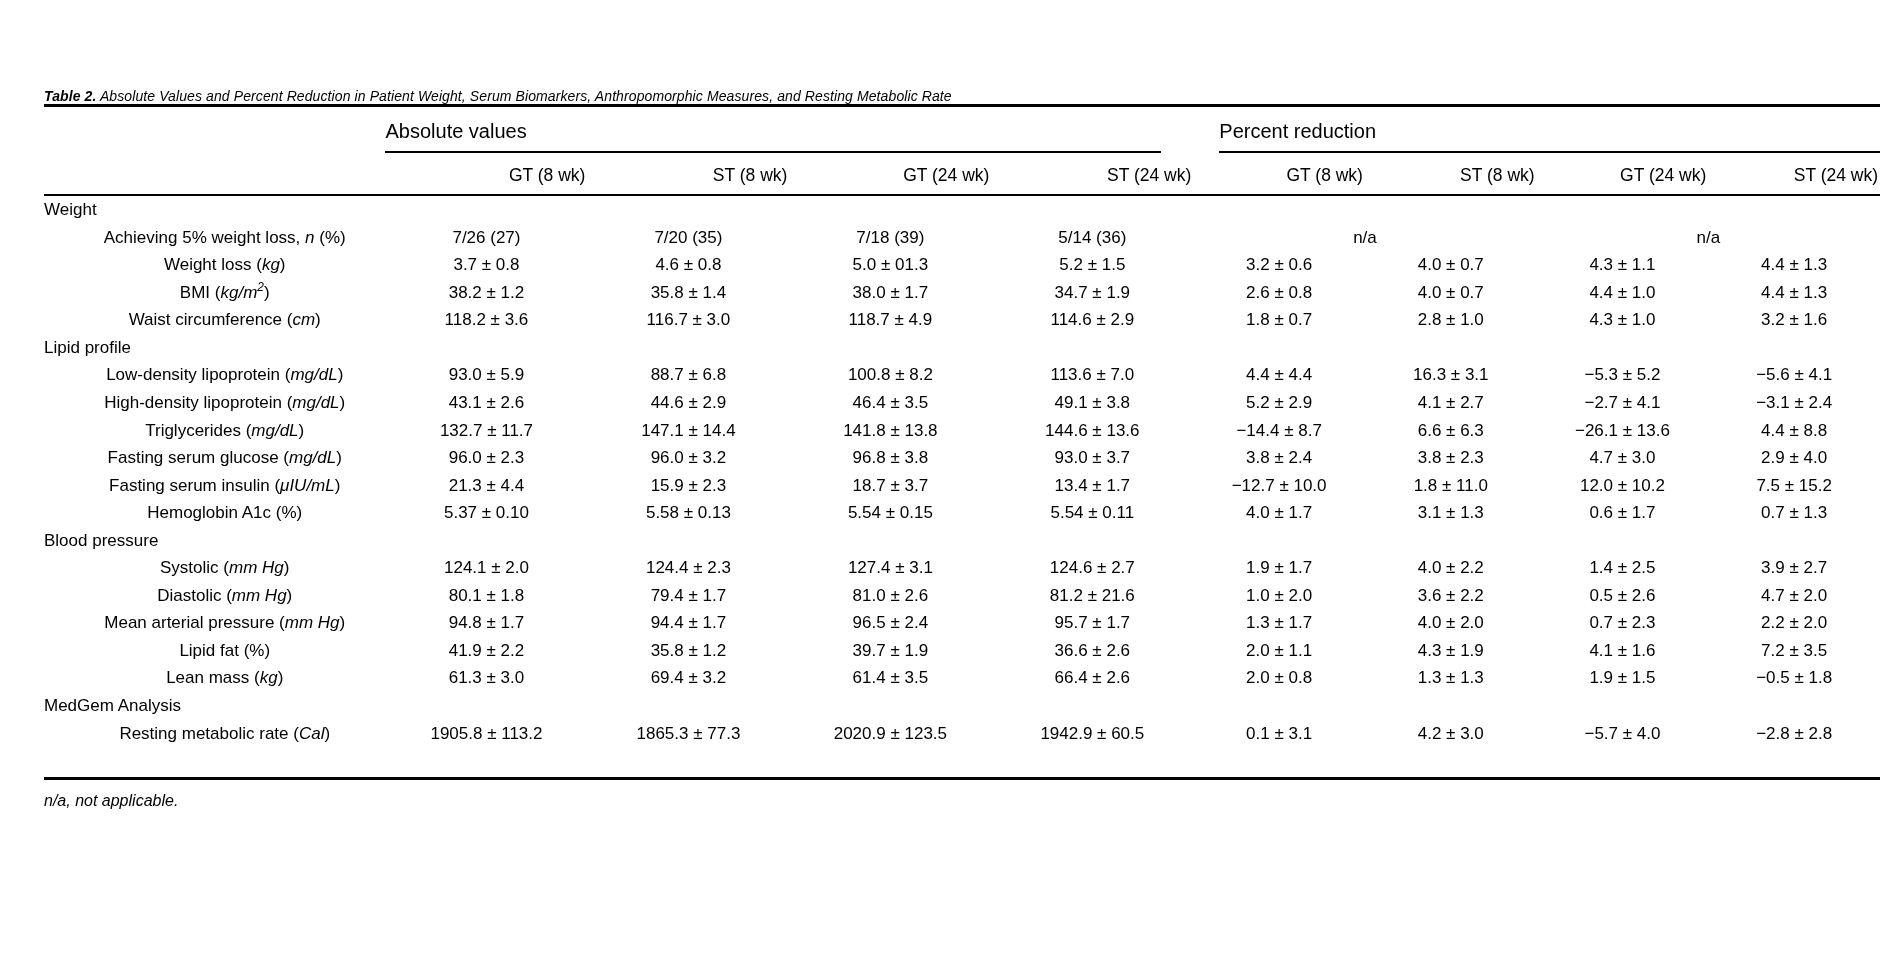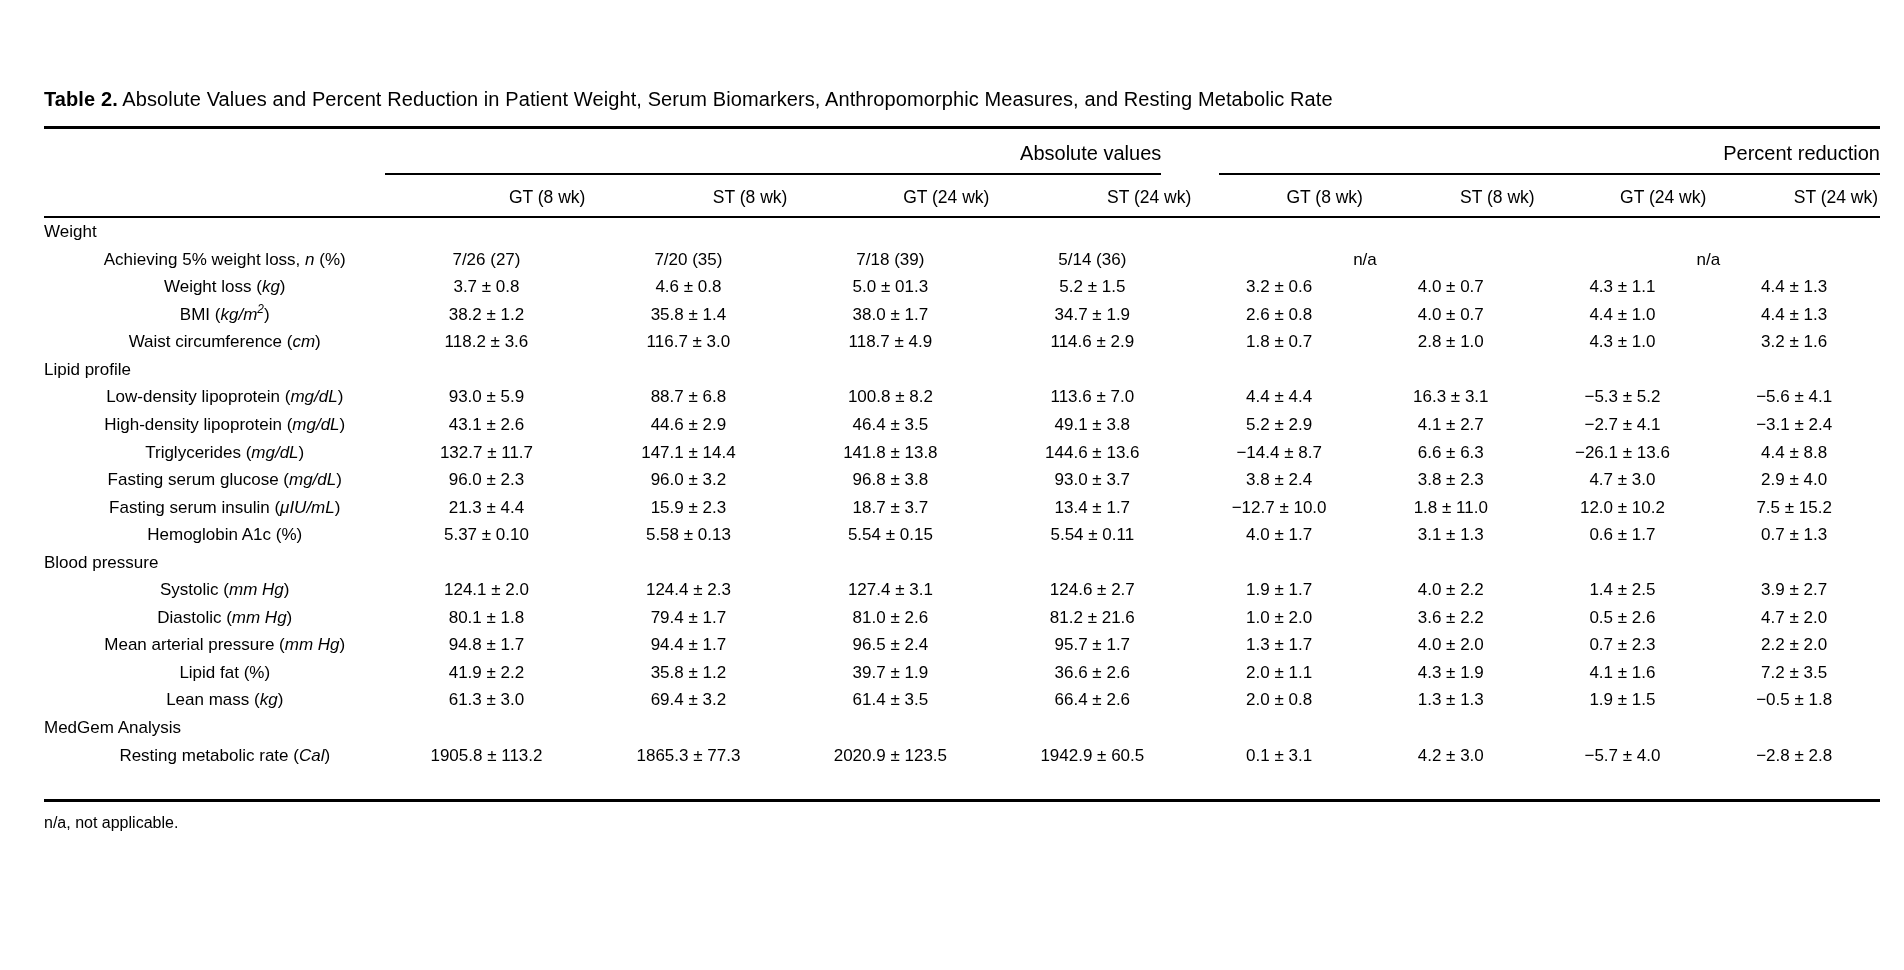--- a/index.html
+++ b/index.html
@@ -5,41 +5,41 @@
   html, body { margin: 0; padding: 0; }
   body {
     width: 1904px;
     min-height: 970px;
     background: #ffffff;
     color: #000000;
     font-family: "Liberation Sans", "DejaVu Sans", sans-serif;
   }
   .paper { padding: 88px 20px 0 44px; }
 
-  .table-title { font-size: 20px; margin-bottom: 15px; letter-spacing: 0.1px; }
+  .table-title { font-size: 14px; letter-spacing: 0.1px; font-style: italic; }
   .title-label { font-weight: 700; }
 
   .table-wrap {
     width: 1836px;
     border-top: 3px solid #000;
     border-bottom: 3px solid #000;
     padding: 9px 0 30px 0;
   }
 
   table { width: 100%; border-collapse: collapse; table-layout: fixed; line-height: 1.15; }
   th, td { font-weight: 400; font-size: 17px; color: #000; }
 
   .c-label { width: 18.6%; }
   .c-abs { width: 11%; }
   .c-pr { width: 9.35%; }
 
   .group-cell { padding: 4px 0 0 0; vertical-align: bottom; }
   .group-inner {
     display: block;
-    text-align: right;
+    text-align: left;
     font-size: 20px;
     border-bottom: 2px solid #000;
     padding-bottom: 8px;
   }
   .group-abs { margin-right: 32px; }
   .group-pr { margin-left: 26px; }
 
   .col-h {
     text-align: right;
     font-size: 17.5px;
@@ -49,21 +49,21 @@
   .stub-top { border-bottom: none; }
 
   tbody td { padding: 4px 2px; }
   tbody tr:first-child td { padding-top: 4px; }
   .section-label { text-align: left; padding-left: 0; }
   .row-label { text-align: center; padding-left: 22px; }
   .val { text-align: center; }
   .it { font-style: italic; }
   sup { font-size: 70%; line-height: 0; }
 
-  .footnote { font-size: 16px; margin-top: 12px; }
+  .footnote { font-size: 16px; margin-top: 12px; font-style: italic; }
 </style>
 </head>
 <body>
 
 <div class="paper">
 
   <div class="table-title">
     <span class="title-label">Table 2.</span>
     <span>Absolute Values and Percent Reduction in Patient Weight, Serum Biomarkers, Anthropomorphic Measures, and Resting Metabolic Rate</span>
   </div>

